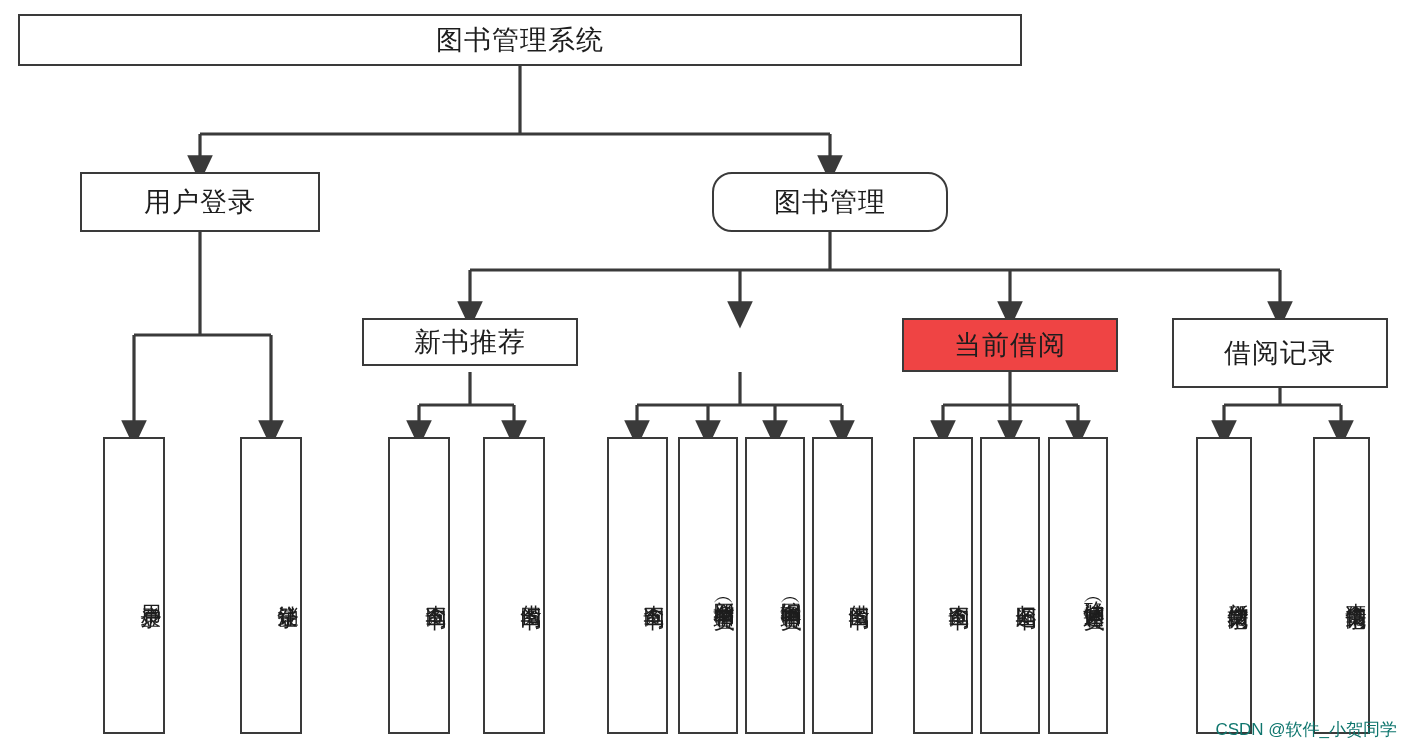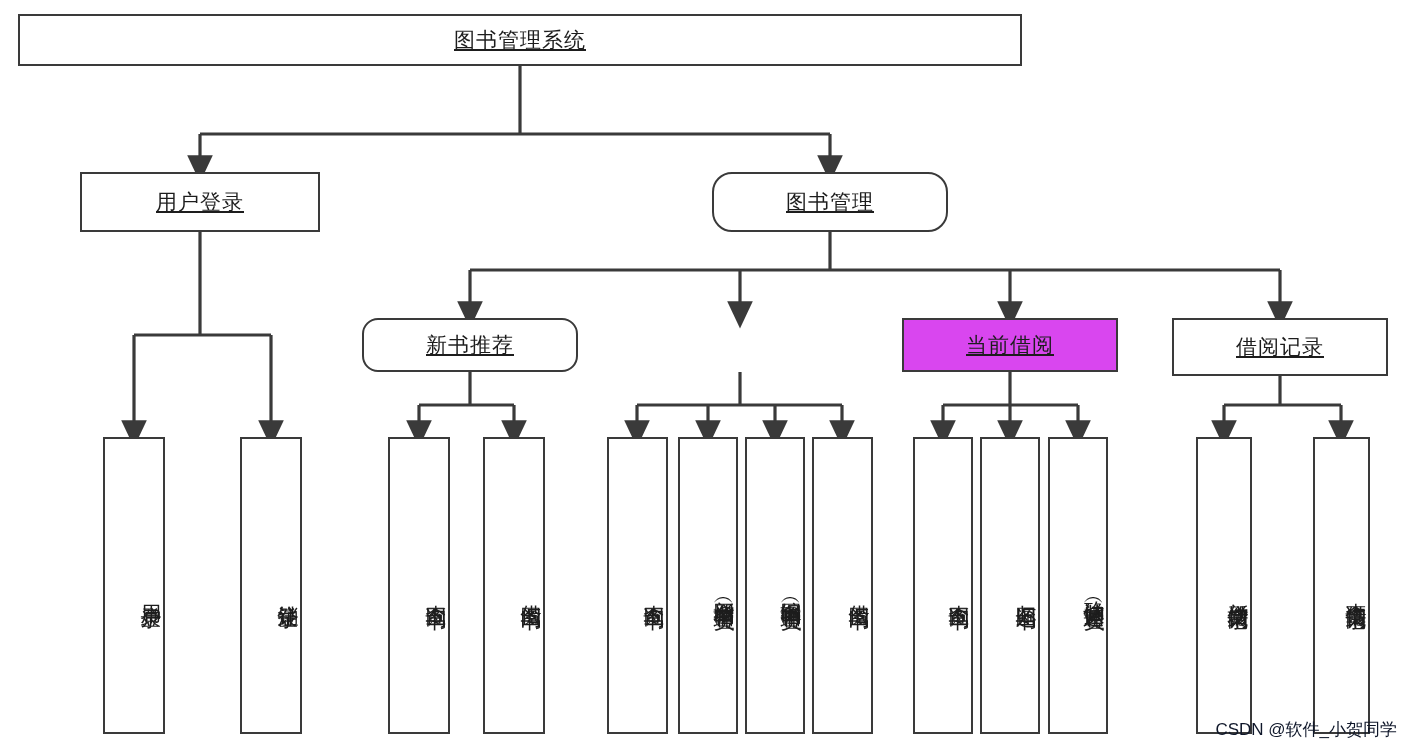--- a/index.html
+++ b/index.html
@@ -30,23 +30,22 @@
     box-sizing: border-box;
     background: #ffffff;
     border: 2px solid #3a3a3a;
     display: flex;
     align-items: center;
     justify-content: center;
     color: #1d1d1d;
     z-index: 2;
   }
   .node.horiz {
-    font-size: 21px;
+    font-size: 27px;
     letter-spacing: 1px;
-    text-decoration: underline;
   }
   .node.vert {
     writing-mode: vertical-rl;
     text-orientation: upright;
     font-size: 21px;
     line-height: 1.18;
     letter-spacing: 1.5px;
     align-items: flex-start;
     padding-top: 10px;
     justify-content: center;
@@ -119,23 +118,23 @@
       <path d="M1224,405 L1224,425" marker-end="url(#arrow)"></path>
       <path d="M1341,405 L1341,425" marker-end="url(#arrow)"></path>
     </g>
   </svg>
 
   <div class="node horiz" style="left: 18px; top: 14px; width: 1004px; height: 52px; border-color: rgb(58, 58, 58); background: rgb(255, 255, 255); color: rgb(29, 29, 29);">图书管理系统</div>
 
   <div class="node horiz" style="left: 80px; top: 172px; width: 240px; height: 60px; border-color: rgb(58, 58, 58); background: rgb(255, 255, 255); color: rgb(29, 29, 29);">用户登录</div>
   <div class="node horiz" style="left: 712px; top: 172px; width: 236px; height: 60px; border-color: rgb(58, 58, 58); background: rgb(255, 255, 255); color: rgb(29, 29, 29); border-radius: 20px;">图书管理</div>
 
-  <div class="node horiz" style="left: 362px; top: 318px; width: 216px; height: 54px; border-color: rgb(58, 58, 58); background: rgb(255, 255, 255); color: rgb(29, 29, 29); border-radius: 16px;">新书推荐</div>
-  <div class="node horiz" style="left: 902px; top: 318px; width: 216px; height: 54px; border-color: rgb(58, 58, 58); background: #d946ef; color: rgb(29, 29, 29);">当前借阅</div>
-  <div class="node horiz" style="left: 1172px; top: 318px; width: 216px; height: 58px; border-color: rgb(58, 58, 58); background: rgb(255, 255, 255); color: rgb(29, 29, 29);">借阅记录</div>
+  <div class="node horiz" style="left: 362px; top: 318px; width: 216px; height: 48px; border-color: rgb(58, 58, 58); background: rgb(255, 255, 255); color: rgb(29, 29, 29);">新书推荐</div>
+  <div class="node horiz" style="left: 902px; top: 318px; width: 216px; height: 54px; border-color: rgb(58, 58, 58); background: #ef4444; color: rgb(29, 29, 29);">当前借阅</div>
+  <div class="node horiz" style="left: 1172px; top: 318px; width: 216px; height: 70px; border-color: rgb(58, 58, 58); background: rgb(255, 255, 255); color: rgb(29, 29, 29);">借阅记录</div>
 
   <div class="node vert" style="left: 103px; top: 437px; width: 62px; height: 297px; border-color: rgb(58, 58, 58); background: rgb(255, 255, 255); color: rgb(29, 29, 29);">
       <span>用户登录</span>
     </div>
   <div class="node vert" style="left: 240px; top: 437px; width: 62px; height: 297px; border-color: rgb(58, 58, 58); background: rgb(255, 255, 255); color: rgb(29, 29, 29);">
       <span>注销登录</span>
     </div>
   <div class="node vert" style="left: 388px; top: 437px; width: 62px; height: 297px; border-color: rgb(58, 58, 58); background: rgb(255, 255, 255); color: rgb(29, 29, 29);">
       <span>查询图书</span>
     </div>
@@ -163,14 +162,14 @@
   <div class="node vert" style="left: 1048px; top: 437px; width: 60px; height: 297px; border-color: rgb(58, 58, 58); background: rgb(255, 255, 255); color: rgb(29, 29, 29);">
       <span>确认归还（管理员）</span>
     </div>
   <div class="node vert" style="left: 1196px; top: 437px; width: 56px; height: 297px; border-color: rgb(58, 58, 58); background: rgb(255, 255, 255); color: rgb(29, 29, 29);">
       <span>新增借阅记录</span>
     </div>
   <div class="node vert" style="left: 1313px; top: 437px; width: 57px; height: 297px; border-color: rgb(58, 58, 58); background: rgb(255, 255, 255); color: rgb(29, 29, 29);">
       <span>查询借阅记录</span>
     </div>
 
-  <div class="watermark" style="color: #0f172a;">CSDN @软件_小贺同学</div>
+  <div class="watermark" style="color: #0f766e;">CSDN @软件_小贺同学</div>
 </div>
 
 </body></html>

